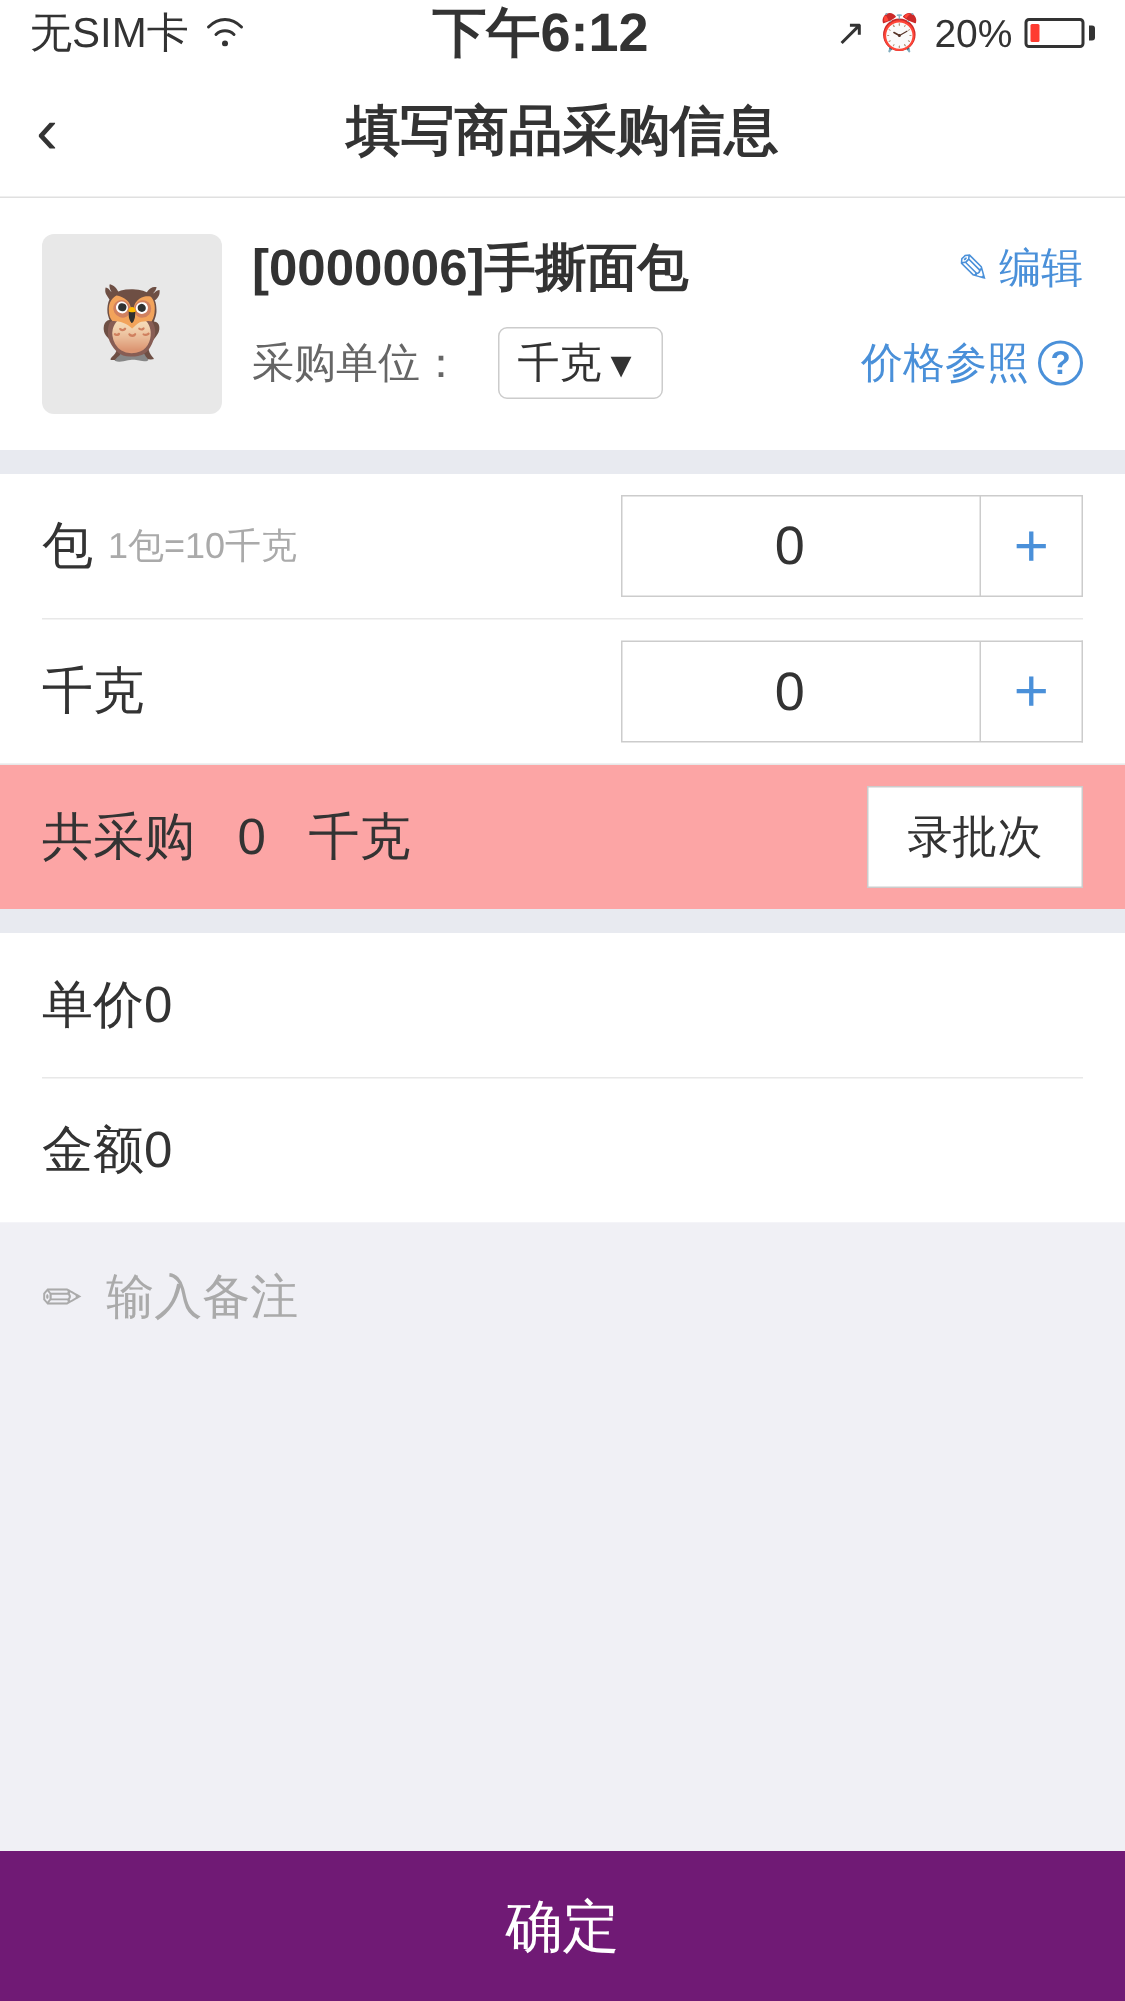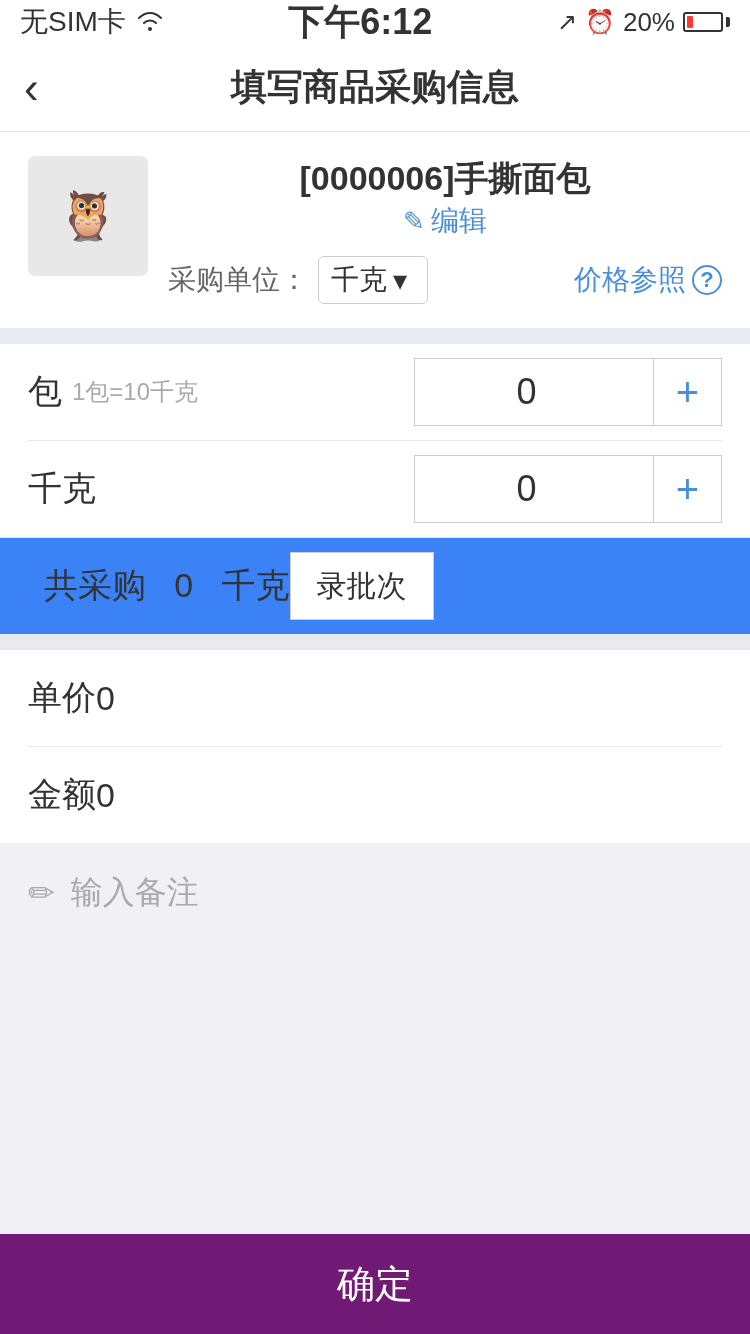--- a/index.html
+++ b/index.html
@@ -117,21 +117,20 @@
       line-height: 1;
     }
     .product-info {
       flex: 1;
     }
     .product-title-row {
       display: flex;
       justify-content: space-between;
       align-items: center;
       margin-bottom: 16px;
-      flex-direction: column;
     }
     .product-name {
       font-size: 34px;
       font-weight: 600;
       color: #333;
     }
     .edit-btn {
       color: #4a90d9;
       font-size: 28px;
       display: flex;
@@ -144,21 +143,21 @@
     .product-unit-row {
       display: flex;
       align-items: center;
       justify-content: space-between;
     }
     .unit-label {
       font-size: 28px;
       color: #666;
       display: flex;
       align-items: center;
-      gap: 10px;
+      gap: 24px;
     }
     .unit-select {
       border: 1px solid #ccc;
       border-radius: 6px;
       padding: 4px 20px 4px 12px;
       font-size: 28px;
       color: #333;
       background: #fff;
       position: relative;
       display: inline-flex;
@@ -241,25 +240,26 @@
       display: flex;
       align-items: center;
       justify-content: center;
       font-size: 40px;
       color: #4a90d9;
       cursor: pointer;
     }
 
     
     .total-section {
-      background: #3b82f6;
-      padding: 0 44px;
+      background: #fca5a5;
+      padding: 0 28px;
       height: 96px;
       display: flex;
       align-items: center;
+      justify-content: space-between;
     }
     .total-label {
       font-size: 34px;
       color: #333;
     }
     .batch-btn {
       width: 144px;
       height: 68px;
       border: 1px solid #ccc;
       background: #fff;

